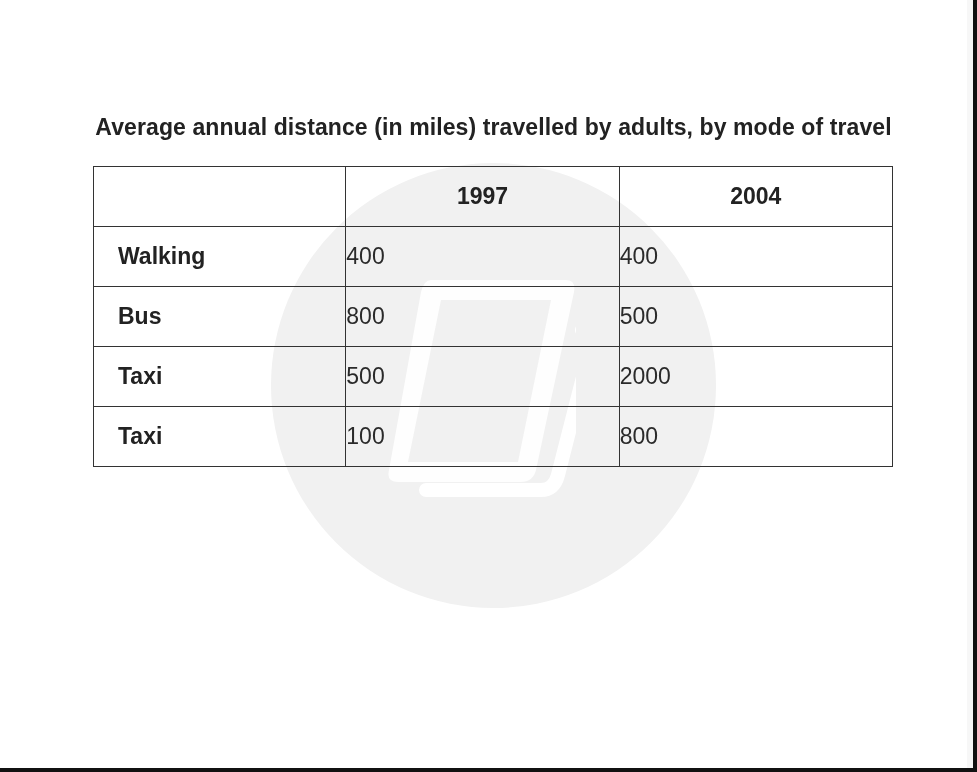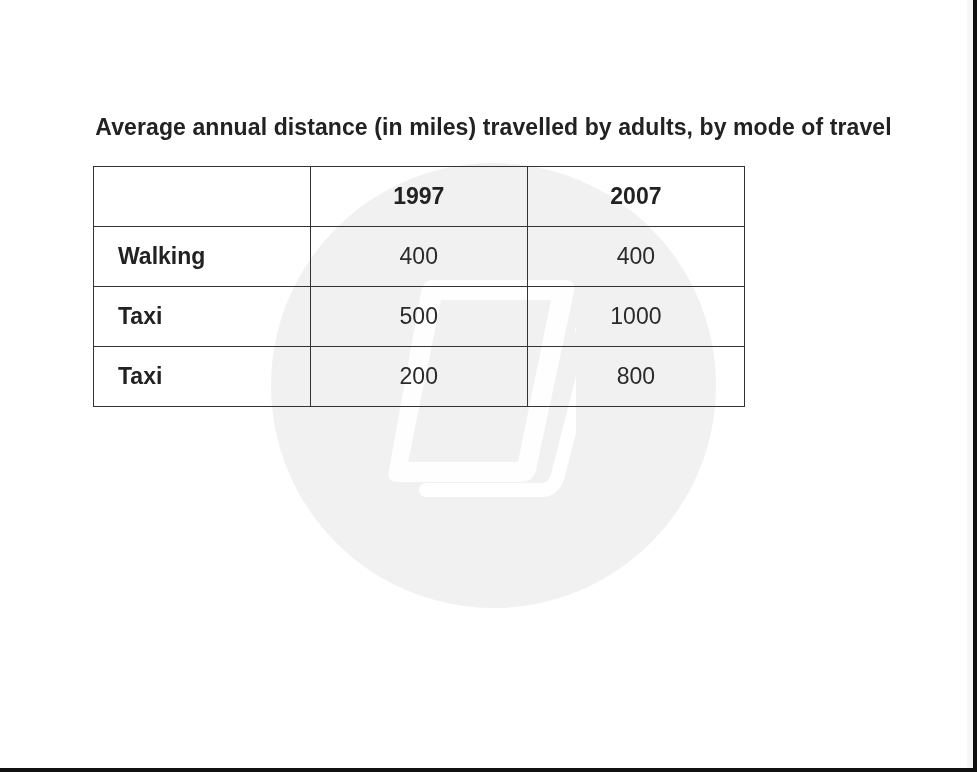--- a/index.html
+++ b/index.html
@@ -24,31 +24,31 @@
     }
     .watermark {
       position: absolute; left: 271px; top: 163px; width: 445px; height: 445px;
       border-radius: 50%; background: #f1f1f1; z-index: 0;
     }
     .watermark-glyph {
       position: absolute; left: 386px; top: 270px; width: 190px; height: 230px; z-index: 0;
     }
     table.data {
       position: absolute; left: 93px; top: 166px; z-index: 1;
-      border-collapse: collapse; width: 652px;
+      border-collapse: collapse; width: 800px;
       background: transparent;
     }
     table.data td, table.data th {
       border: 1.5px solid #333;
       height: 59px; padding: 0;
       font-size: 23px;
     }
     table.data th { font-weight: bold; text-align: center; color: #222; }
     table.data td.label { font-weight: bold; text-align: left; padding-left: 24px; color: #222; width: 227px; margin-top: 8px; }
-    table.data td.val { text-align: center; font-weight: normal; color: #2a2a2a; }
+    table.data td.val { font-weight: normal; color: #2a2a2a; }
     col.c0 { width: 252px; }
     col.c1 { width: 273px; }
     col.c2 { width: 273px; }
   </style>
 </head>
 <body>
 
 <div class="right-strip"></div>
 <div class="frame-right"></div>
 <div class="frame-bottom"></div>
@@ -65,33 +65,38 @@
 <table class="data">
   <colgroup>
       <col class="c0">
       <col class="c1">
       <col class="c2">
     </colgroup>
   <thead>
     <tr>
       <th></th>
       <th>1997</th>
-      <th>2007</th>
+      <th>2004</th>
     </tr>
   </thead>
   <tbody>
     <tr>
       <td class="label">Walking</td>
       <td class="val">400</td>
       <td class="val">400</td>
     </tr>
     <tr>
-      <td class="label">Taxi</td>
+      <td class="label">Bus</td>
+      <td class="val">800</td>
       <td class="val">500</td>
-      <td class="val">1000</td>
     </tr>
     <tr>
       <td class="label">Taxi</td>
-      <td class="val">200</td>
+      <td class="val">500</td>
+      <td class="val">2000</td>
+    </tr>
+    <tr>
+      <td class="label">Taxi</td>
+      <td class="val">100</td>
       <td class="val">800</td>
     </tr>
   </tbody>
 </table>
 
 </body></html>

